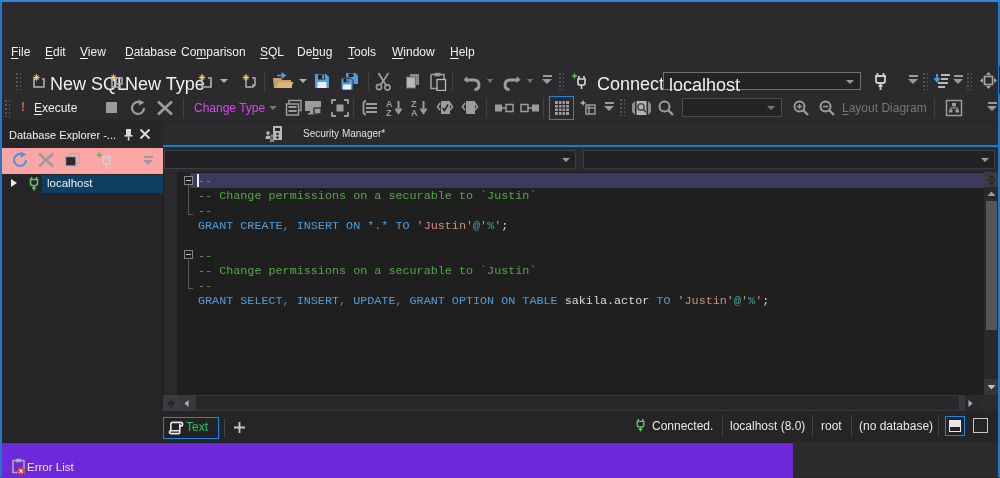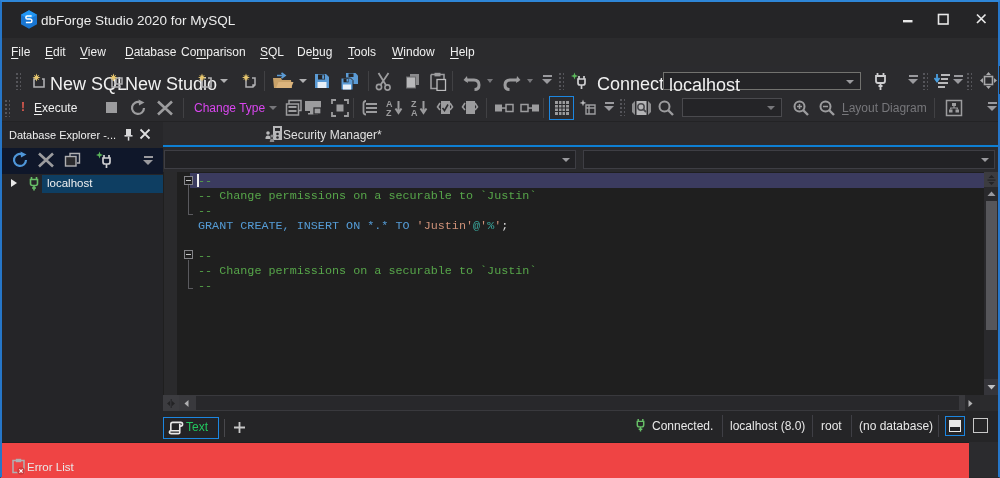--- a/index.html
+++ b/index.html
@@ -22,21 +22,21 @@
   #tb2 { left:0; top:92px; width:998px; height:28px; background:#2b2b2e; font-size:12px; border-bottom:1px solid #232325;}
   .grip { width:6px; height:18px;
      background-image:radial-gradient(circle, #55555a 1.1px, transparent 1.2px);
      background-size:4px 4px; }
   .tsep { width:1px; height:20px; background:#414144; }
   .chev { width:10px; height:10px; }
   .chev::before { content:""; position:absolute; left:0.5px; width:9px; height:1.6px; background:#9a9a9e; top:0; }
   .chev::after { content:""; position:absolute; left:0; top:4px; width:0; height:0; border-left:5px solid transparent; border-right:5px solid transparent; border-top:5.5px solid #9a9a9e; }
 
   
-  #left { left:0px; top:120px; width:162px; height:320px; background:#0f172a; }
+  #left { left:0px; top:120px; width:162px; height:320px; background:#fca5a5; }
   #doc  { left:162px; top:120px; width:835px; height:320px; background:#1f1f22; }
 
   
   #lp-head { left:0; top:0; width:162px; height:26px; background:#27272a; }
   #lp-tools { left:0; top:26px; width:162px; height:26px; }
   #lp-tree { left:0; top:52px; width:162px; height:268px; background:#252528; }
 
   
   #tabstrip { left:0; top:0; width:835px; height:25px; background:#2b2b2e; }
   #tab-active { position:absolute; left:0; top:0; width:93px; height:25px; background:#0e7fd2; }
@@ -65,46 +65,28 @@
   
   #vscroll { position:absolute; left:821px; top:50px; width:14px; height:223px; background:#29292c; }
   
   #hscroll { left:0; top:273px; width:835px; height:16px; background:#29292c; }
   
   #btabs { left:0; top:289px; width:835px; height:31px; background:#252527; font-size:12px; }
   
   .ssep { position:absolute; top:4px; width:1px; height:22px; background:#3f3f45; }
 
   
-  #errbar { left:0; top:440px; width:968px; height:36px; background:#ef4444; border-top:1px solid #1f1f21; font-size:12px; }
+  #errbar { left:0; top:440px; width:792px; height:36px; background:#6d28d9; border-top:1px solid #1f1f21; font-size:12px; }
 </style>
 </head>
 <body>
 <div id="win">
   <div class="abs" style="left:0;top:0;width:1px;height:475px;background:#2676c8;z-index:40;"></div>
   <div class="abs" style="right:0;top:0;width:1px;height:475px;background:#2676c8;z-index:40;"></div>
 
-  <div id="title" class="abs">
-    <svg class="abs" style="left:20px;top:8px" width="16" height="19" viewBox="0 0 18 21">
-      <polygon points="9,0 18,5.25 18,15.75 9,21 0,15.75 0,5.25" fill="#1976d2"></polygon>
-      <polygon points="9,0 18,5.25 9,10.5 0,5.25" fill="#2196f3"></polygon>
-      <path d="M12 6.5 H7 Q5.5 6.5 5.5 8.2 Q5.5 10 7 10 H10.5 Q12.3 10 12.3 12 Q12.3 14 10.5 14 H5.5" fill="none" stroke="#fff" stroke-width="1.7"></path>
-    </svg>
-    <span class="abs txt" style="left:40px;top:11px;font-size:13.5px;color:#ececec;">dbForge Studio 2020 for MySQL</span>
-
-    <svg class="abs" style="left:896px;top:8px" width="18" height="18">
-        <rect x="6" y="10" width="9.5" height="2.4" fill="#e8e8e8"></rect>
-      </svg>
-    <svg class="abs" style="left:933px;top:8px" width="18" height="18">
-        <rect x="4.5" y="4.5" width="9.5" height="9.5" fill="none" stroke="#e8e8e8" stroke-width="1.6"></rect>
-      </svg>
-    <svg class="abs" style="left:971px;top:8px" width="18" height="18">
-        <path d="M5 4.5 L13.5 13 M13.5 4.5 L5 13" stroke="#e8e8e8" stroke-width="1.7"></path>
-      </svg>
-  </div>
 
   <div id="menu" class="abs">
     <span class="mi" style="left:10px"><span class="u">F</span>ile</span>
     <span class="mi" style="left:44px"><span class="u">E</span>dit</span>
     <span class="mi" style="left:79px"><span class="u">V</span>iew</span>
     <span class="mi" style="left:124px"><span class="u">D</span>atabase</span>
     <span class="mi" style="left:180px">Co<span class="u">m</span>parison</span>
     <span class="mi" style="left:259px"><span class="u">S</span>QL</span>
     <span class="mi" style="left:296px">De<span class="u">b</span>ug</span>
     <span class="mi" style="left:347px"><span class="u">T</span>ools</span>
@@ -118,21 +100,21 @@
       <path d="M5 6 H3 V14 H13 V6 H11" fill="none" stroke="#b0b0b2" stroke-width="1.6"></path>
       <path d="M5.5 0.5 L6.6 3.4 L9.5 4.5 L6.6 5.6 L5.5 8.5 L4.4 5.6 L1.5 4.5 L4.4 3.4 Z" fill="#e8c76d"></path>
         <path d="M3.2 2.2 L7.8 6.8 M7.8 2.2 L3.2 6.8" stroke="#e8c76d" stroke-width="0.9"></path>
     </svg>
     <span class="abs txt" style="left:38px;top:8px">New SQL</span>
     <svg class="abs" style="left:96px;top:7px" width="17" height="17" viewBox="0 0 17 17">
       <path d="M6 7 H4 V14 H12 V12.5 M8 5 H14 V11 H8 Z" fill="none" stroke="#b0b0b2" stroke-width="1.5"></path>
       <path d="M5.5 0.5 L6.6 3.4 L9.5 4.5 L6.6 5.6 L5.5 8.5 L4.4 5.6 L1.5 4.5 L4.4 3.4 Z" fill="#e8c76d"></path>
         <path d="M3.2 2.2 L7.8 6.8 M7.8 2.2 L3.2 6.8" stroke="#e8c76d" stroke-width="0.9"></path>
     </svg>
-    <span class="abs txt" style="left:113px;top:8px">New Studio</span>
+    <span class="abs txt" style="left:113px;top:8px">New Type</span>
     <svg class="abs" style="left:185px;top:7px" width="17" height="17" viewBox="0 0 17 17">
       <path d="M5 6 V14 H14 V5 H11" fill="none" stroke="#b0b0b2" stroke-width="1.7"></path>
       <path d="M5 0.5 L6.1 3.4 L9 4.5 L6.1 5.6 L5 8.5 L3.9 5.6 L1 4.5 L3.9 3.4 Z" fill="#e8c76d"></path>
         <path d="M2.7 2.2 L7.3 6.8 M7.3 2.2 L2.7 6.8" stroke="#e8c76d" stroke-width="0.9"></path>
     </svg>
     <span class="abs" style="left:208px;top:13px;width:0;height:0;border-left:4px solid transparent;border-right:4px solid transparent;border-top:4px solid #b0b0b2;"></span>
     <svg class="abs" style="left:229px;top:7px" width="17" height="17" viewBox="0 0 17 17">
       <path d="M5 6 V14 H12 L14 12 V5 H11 M14 12 H12 V14" fill="none" stroke="#b0b0b2" stroke-width="1.5"></path>
       <path d="M5 0.5 L6.1 3.4 L9 4.5 L6.1 5.6 L5 8.5 L3.9 5.6 L1 4.5 L3.9 3.4 Z" fill="#e8c76d"></path>
         <path d="M2.7 2.2 L7.3 6.8 M7.3 2.2 L2.7 6.8" stroke="#e8c76d" stroke-width="0.9"></path>
@@ -378,21 +360,21 @@
       <svg class="abs" style="left:102px;top:3px" width="18" height="19" viewBox="0 0 18 19">
         <rect x="8" y="1" width="9" height="14" fill="#b8b8ba"></rect>
         <rect x="10" y="3" width="5" height="3" fill="#2b2b2e"></rect>
           <circle cx="12.5" cy="9" r="1.3" fill="#2b2b2e"></circle>
           <circle cx="12.5" cy="12.5" r="1.3" fill="#2b2b2e"></circle>
         <circle cx="3" cy="8" r="1.8" fill="#b8b8ba"></circle>
           <path d="M0.5 13 Q0.5 10.5 3 10.5 Q5.5 10.5 5.5 13 V14 H0.5 Z" fill="#b8b8ba"></path>
         <circle cx="7" cy="11" r="1.6" fill="#8a8a8c"></circle>
           <path d="M4.8 16 Q4.8 13.5 7 13.5 Q9.2 13.5 9.2 16 V17 H4.8 Z" fill="#8a8a8c"></path>
       </svg>
-      <span class="abs txt" style="left:120px;top:6px;font-size:12px;color:#e0e0e0;">Security Manager*</span>
+      <span class="abs txt" style="left:140px;top:6px;font-size:10px;color:#e0e0e0;">Security Manager*</span>
       <div id="tabline"></div>
     </div>
 
     <div id="comborow" class="abs">
       <div class="combo" style="left:1px;width:412px;">
           <span class="arr"></span>
         </div>
       <div class="combo" style="left:420px;width:412px;">
           <span class="arr"></span>
         </div>
@@ -409,20 +391,21 @@
       <div class="foldline" style="left:25px;top:88px;height:28px;"></div>
       <div class="foldfoot" style="left:25px;top:116px;width:5px;"></div>
       <div id="cursor"></div>
       <div class="cline" style="top:2px"><span class="c">--</span></div>
       <div class="cline" style="top:17px"><span class="c">-- Change permissions on a securable to `Justin`</span></div>
       <div class="cline" style="top:32px"><span class="c">--</span></div>
       <div class="cline" style="top:47px"><span class="k">GRANT CREATE, INSERT ON *.* TO </span><span class="s">'Justin'</span><span class="t">@</span><span class="s">'</span><span class="t">%</span><span class="s">'</span><span class="w">;</span></div>
       <div class="cline" style="top:77px"><span class="c">--</span></div>
       <div class="cline" style="top:92px"><span class="c">-- Change permissions on a securable to `Justin`</span></div>
       <div class="cline" style="top:107px"><span class="c">--</span></div>
+      <div class="cline" style="top:122px"><span class="k">GRANT SELECT, INSERT, UPDATE, GRANT OPTION ON TABLE </span><span class="w">sakila.actor</span><span class="k"> TO </span><span class="s">'Justin'</span><span class="t">@</span><span class="s">'</span><span class="t">%</span><span class="s">'</span><span class="w">;</span></div>
     </div>
 
     <div id="vscroll">
       <div class="abs" style="left:0px;top:0px;width:14px;height:15px;background:#3c3c40;"></div>
       <svg class="abs" style="left:1px;top:1px" width="13" height="14">
           <path d="M3.5 5 L6.5 2 L9.5 5 Z M3.5 9 L6.5 12 L9.5 9 Z" fill="#232325"></path>
           <rect x="2.5" y="6.5" width="8" height="1.2" fill="#232325"></rect>
         </svg>
       <svg class="abs" style="left:1px;top:17px" width="13" height="10">
           <path d="M2.5 7 L6.5 2.5 L10.5 7 Z" fill="#9a9a9e"></path>

